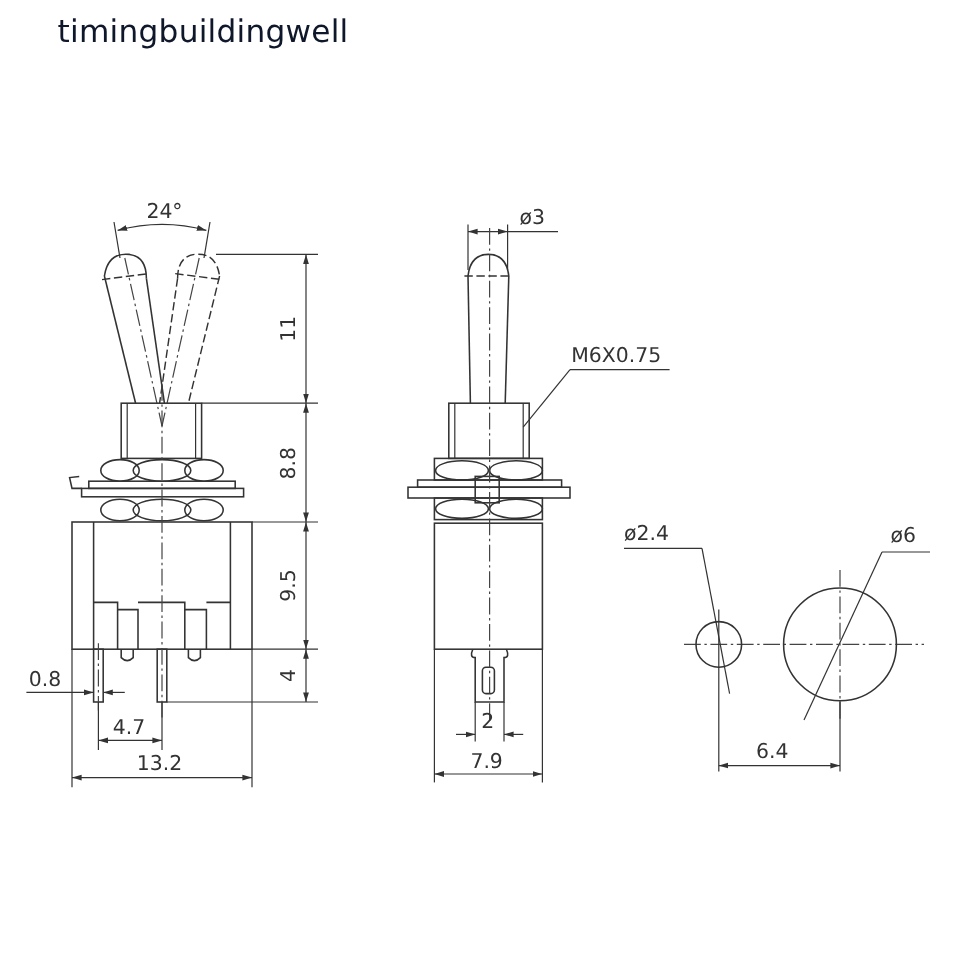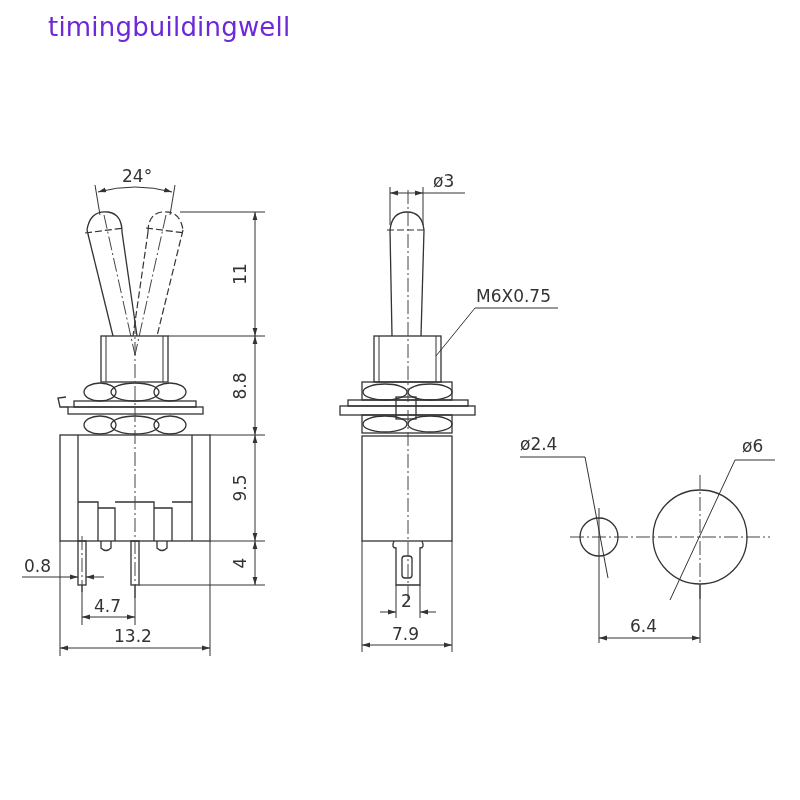--- a/index.html
+++ b/index.html
@@ -1,20 +1,20 @@
 <!DOCTYPE html>
 <html><head>
 <meta charset="utf-8">
 <style>
   html, body { margin: 0; padding: 0; background: #ffffff; }
   body { width: 800px; height: 800px; position: relative; overflow: hidden; }
   .watermark {
     position: absolute; left: 48px; top: 12px;
     font-family: "DejaVu Sans", sans-serif; font-size: 26px;
-    color: #6d28d9; letter-spacing: 0.2px;
+    color: #0f172a; letter-spacing: 0.2px;
   }
   svg { position: absolute; left: 0; top: 0; }
   .ln { stroke: #333; stroke-width: 1.3; fill: none; }
   .thin { stroke: #333; stroke-width: 1; fill: none; }
   .cl { stroke: #444; stroke-width: 1; fill: none; stroke-dasharray: 14 3 2 3; }
   .dash { stroke: #333; stroke-width: 1.2; fill: none; stroke-dasharray: 7 3; }
   .dim { font-family: "DejaVu Sans", sans-serif; font-size: 17px; fill: #333; }
   .arr { fill: #333; }
 </style>
 </head>

